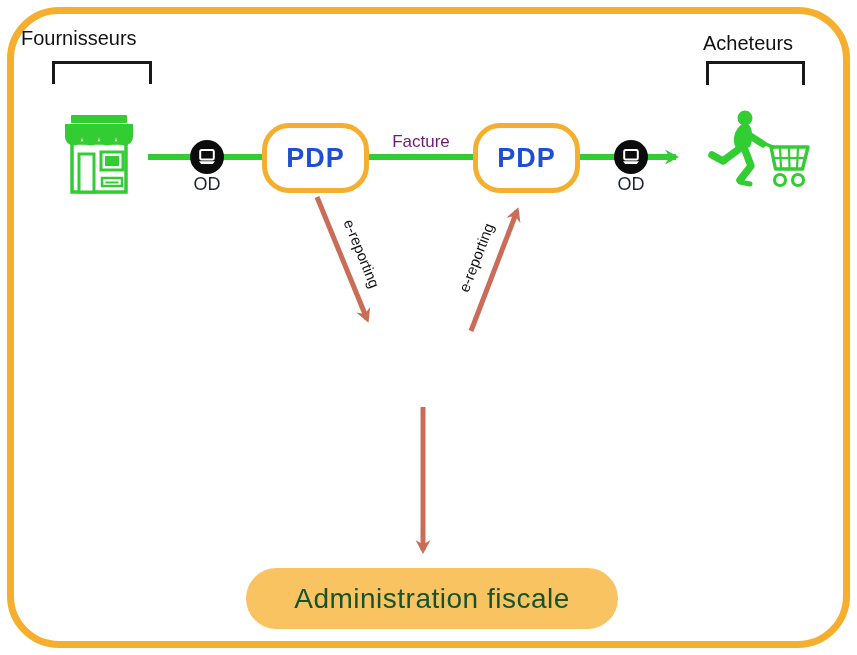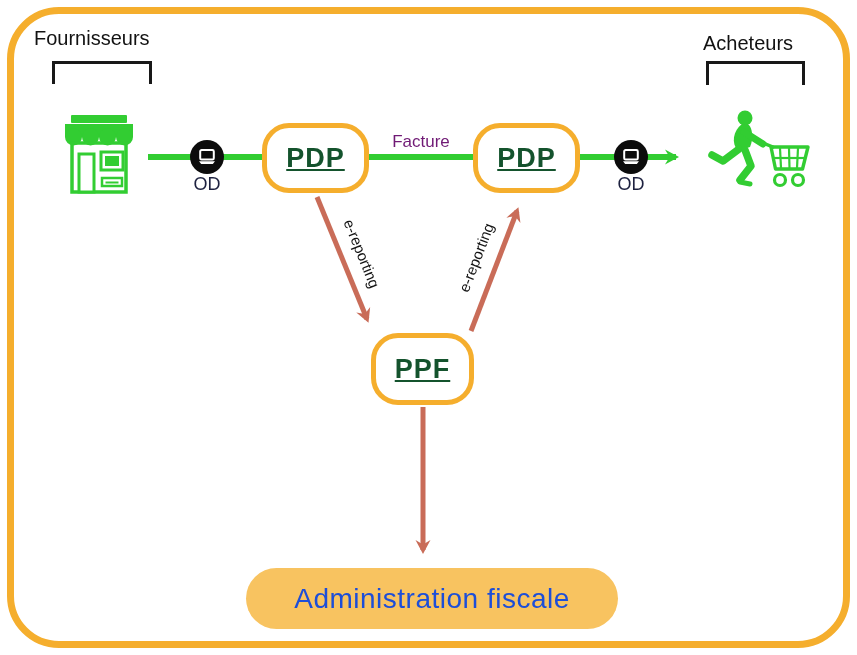--- a/index.html
+++ b/index.html
@@ -8,36 +8,36 @@
   .frame { position:absolute; left:7px; top:7px; width:843px; height:641px;
            border:7px solid #F5AE2D; border-radius:52px; box-sizing:border-box; }
 
   .group-label { position:absolute; font-size:20px; color:#121212; white-space:nowrap; }
   .bracket { position:absolute; border:3px solid #181818; border-bottom:none; box-sizing:border-box; }
 
   .flow-svg { position:absolute; left:0; top:0; width:857px; height:655px; pointer-events:none; }
 
   .node { position:absolute; background:#ffffff; border:5px solid #F5AE2D; border-radius:27px;
           display:flex; align-items:center; justify-content:center;
-          font-weight:bold; font-size:27px; color:#14532d; letter-spacing:1px; box-sizing:border-box;text-decoration:underline; }
+          font-weight:bold; font-size:27px; color:#1d4ed8; letter-spacing:1px; box-sizing:border-box; }
 
   .od-circle { position:absolute; width:34px; height:34px; border-radius:50%; background:#0c0c0c;
                display:flex; align-items:center; justify-content:center; }
   .od-label { position:absolute; width:40px; text-align:center; font-size:18px; color:#1e2240; }
 
   .edge-label { position:absolute; width:110px; text-align:center; font-size:17px; color:#701a75; }
 
   .erep-label { position:absolute; width:124px; text-align:center; font-size:15px; color:#141414; white-space:nowrap; }
   .erep-left  { left:300px; top:245px; transform:rotate(68deg); }
   .erep-right { left:414px; top:249px; transform:rotate(-69deg); }
 
   .pill { position:absolute; left:246px; top:568px; width:372px; height:61px;
           background:#F8C360; border-radius:31px;
           display:flex; align-items:center; justify-content:center;
-          font-size:28px; color:#1d4ed8; letter-spacing:0.5px; }
+          font-size:28px; color:#14532d; letter-spacing:0.5px; }
 
   .icon-abs { position:absolute; }
 </style>
 </head>
 <body>
 
 <div class="stage">
 
   <div class="frame"></div>
 
@@ -51,21 +51,21 @@
       </marker>
     </defs>
     <line x1="148" y1="157" x2="264" y2="157" stroke="#32CD32" stroke-width="6"></line>
     <line x1="368" y1="157" x2="476" y2="157" stroke="#32CD32" stroke-width="6"></line>
     <line x1="579" y1="157" x2="676" y2="157" stroke="#32CD32" stroke-width="6" marker-end="url(#mGreen)"></line>
     <line x1="317" y1="197" x2="367" y2="319" stroke="#C96C58" stroke-width="5" marker-end="url(#mRed)"></line>
     <line x1="471" y1="331" x2="517" y2="211" stroke="#C96C58" stroke-width="5" marker-end="url(#mRed)"></line>
     <line x1="423" y1="407" x2="423" y2="550" stroke="#C96C58" stroke-width="5" marker-end="url(#mRed)"></line>
   </svg>
 
-  <div class="group-label" style="left:34px; top:27px;">Fournisseurs</div>
+  <div class="group-label" style="left:21px; top:27px;">Fournisseurs</div>
   <div class="bracket" style="left:52px; top:61px; width:100px; height:23px;"></div>
 
   <div class="group-label" style="left:703px; top:32px;">Acheteurs</div>
   <div class="bracket" style="left:706px; top:61px; width:99px; height:24px;"></div>
 
   <svg class="icon-abs" style="left:57px; top:115px;" width="84" height="79" viewBox="0 0 84 79">
     <g fill="#32CD32">
       <rect x="14" y="0" width="56" height="8" rx="1"></rect>
       <rect x="8" y="9" width="68" height="13"></rect>
       <circle cx="16.5" cy="22" r="8.5"></circle>
@@ -111,21 +111,20 @@
       <rect x="3.2" y="1" width="13.6" height="9.6" rx="1.4" fill="none" stroke="#ffffff" stroke-width="2"></rect>
       <path d="M2,12.2 H18 L15.8,15 H4.2 Z" fill="#ffffff"></path>
     </svg>
   </div>
   <div class="od-label" style="left:611px; top:174px;">OD</div>
 
   <div class="node" style="left:262px; top:123px; width:107px; height:70px;">PDP</div>
 
   <div class="node" style="left:473px; top:123px; width:107px; height:70px;">PDP</div>
 
-  <div class="node" style="left:371px; top:333px; width:103px; height:72px;">PPF</div>
 
   <div class="edge-label" style="left:366px; top:132px;">Facture</div>
   <div class="erep-label erep-left">e-reporting</div>
   <div class="erep-label erep-right">e-reporting</div>
 
   <div class="pill">Administration fiscale</div>
 
 </div>
 
 </body></html>

